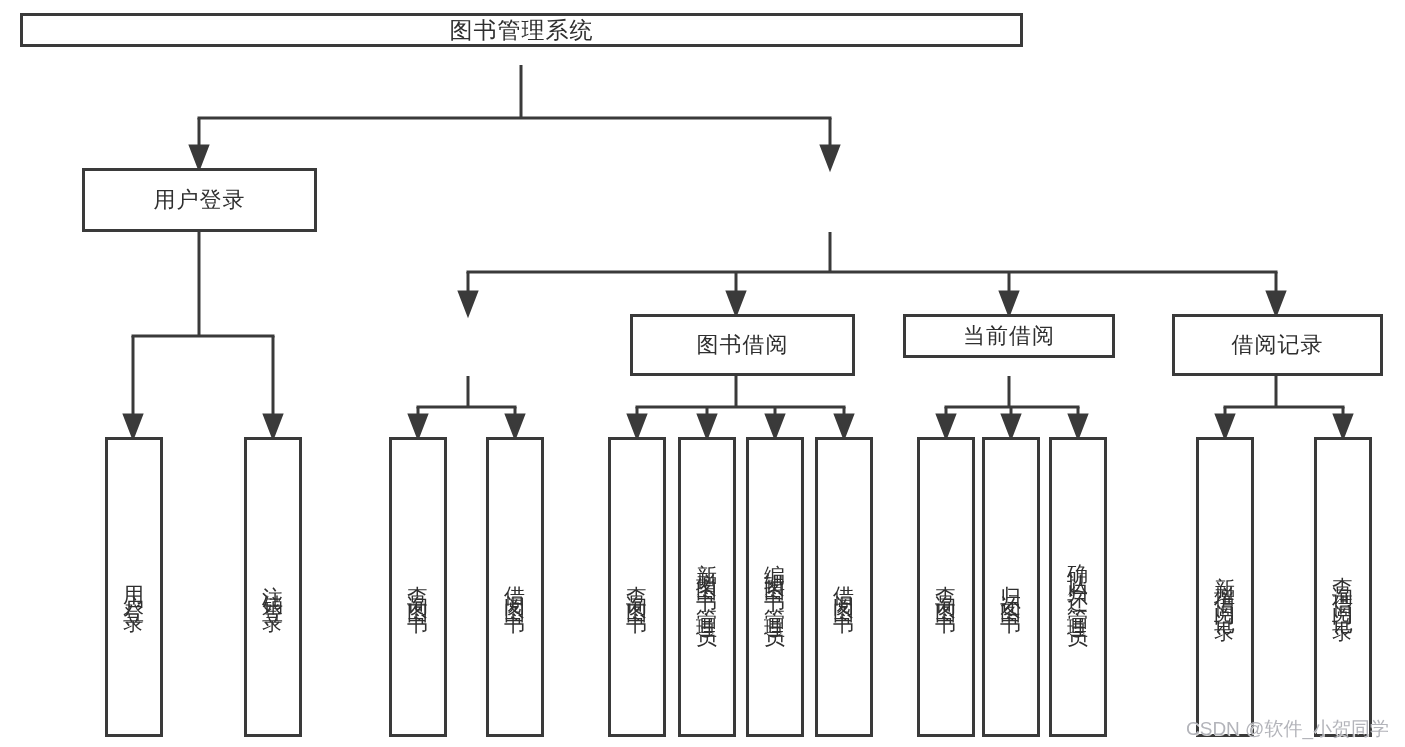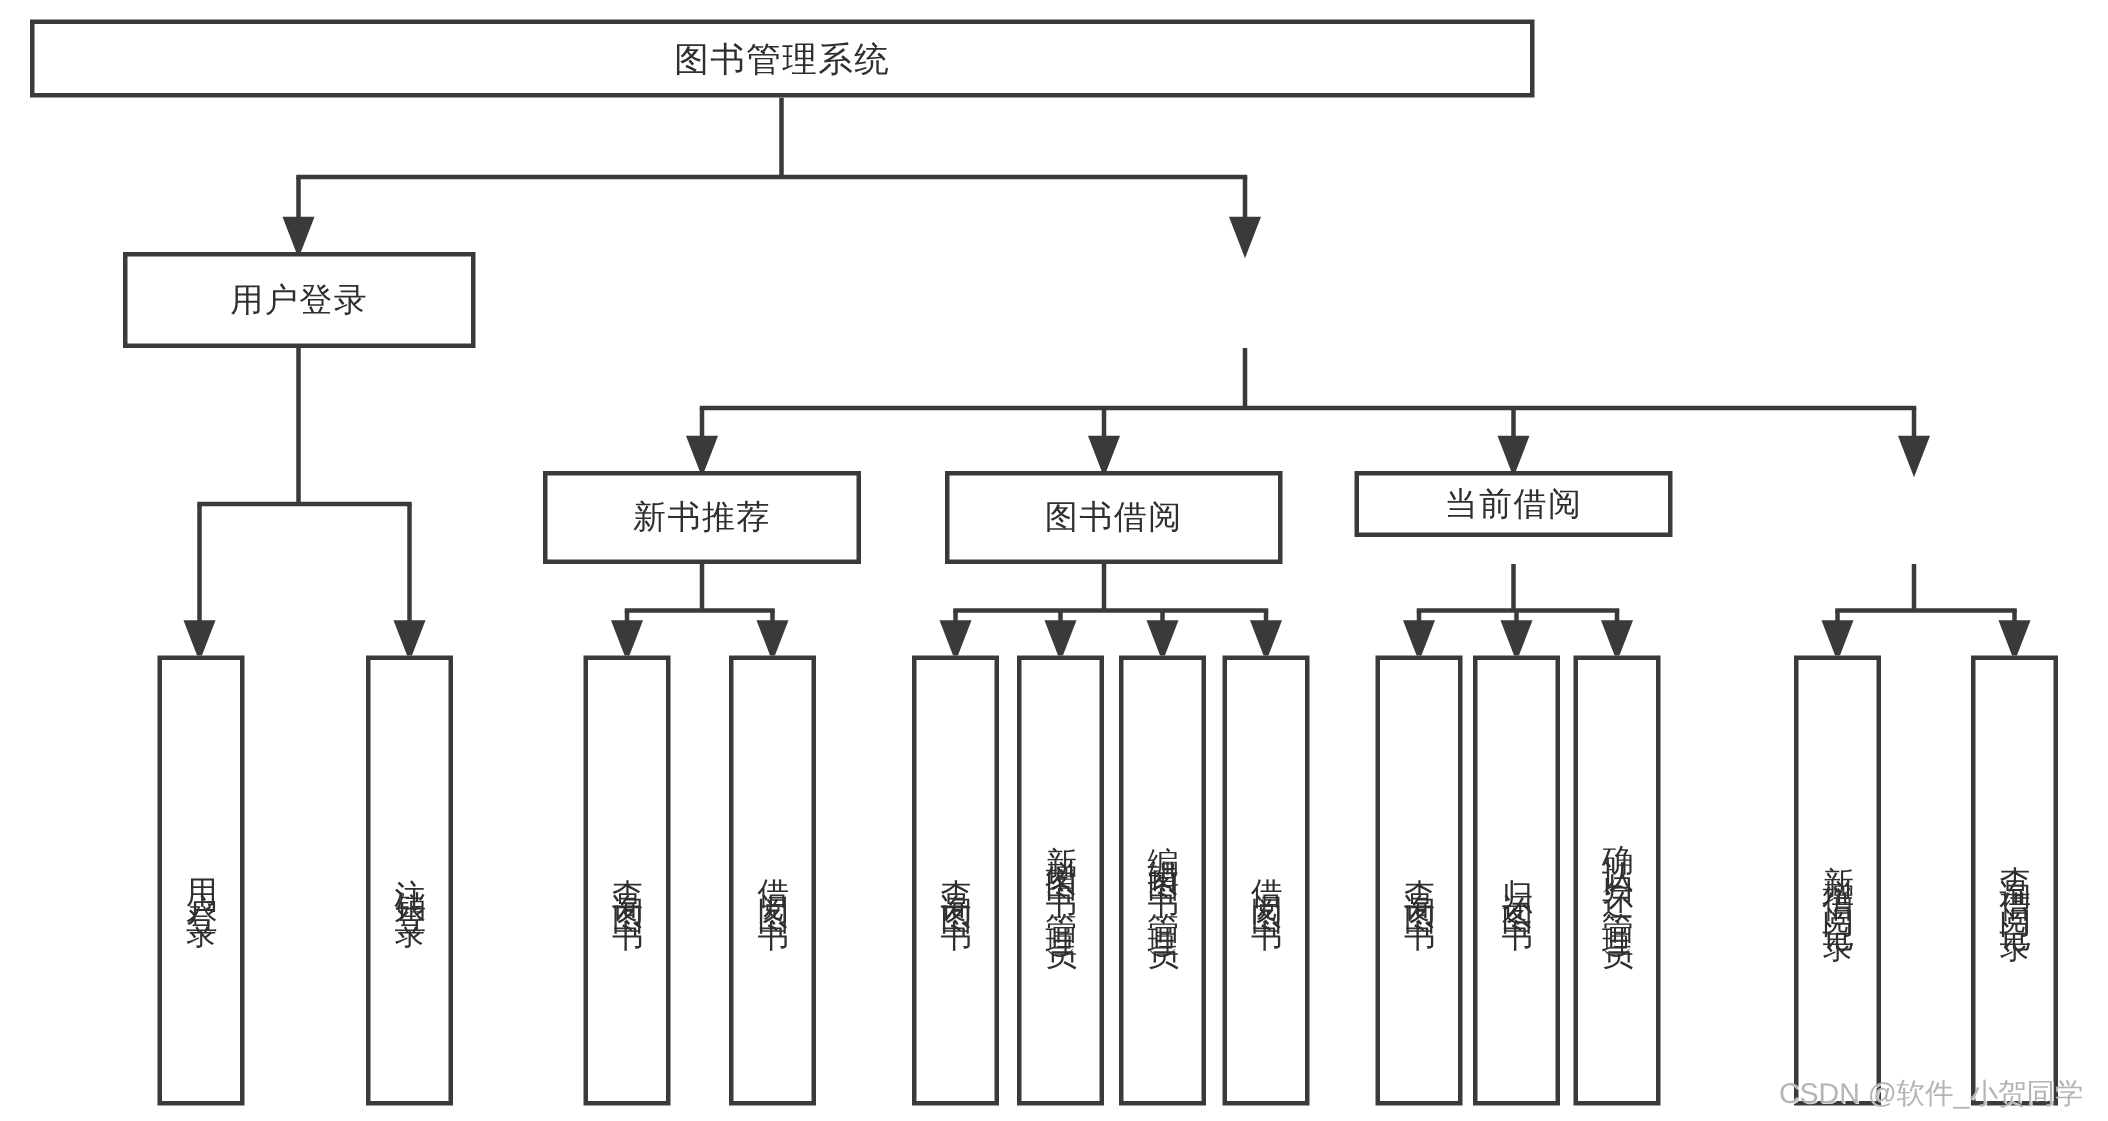--- a/index.html
+++ b/index.html
@@ -139,37 +139,37 @@
         <line x1="1276" y1="376" x2="1276" y2="407"></line>
         <line x1="1223.5" y1="407" x2="1344.5" y2="407"></line>
         <line x1="1225" y1="407" x2="1225" y2="419"></line>
         <polygon points="1216.5,415 1233.5,415 1225,437"></polygon>
         <line x1="1343" y1="407" x2="1343" y2="419"></line>
         <polygon points="1334.5,415 1351.5,415 1343,437"></polygon>
       </g>
     </g>
   </svg>
 
-  <div class="node root" style="left:20px; top:13px; width:1003px; height:52px;">
+  <div class="node root" style="left:20px; top:13px; width:1003px; height:34px;">
     <span class="hlabel">图书管理系统</span>
   </div>
 
   <div class="node" style="left:82px; top:168px; width:235px; height:64px;">
     <span class="hlabel">用户登录</span>
   </div>
 
-  <div class="node" style="left:362px; top:314px; width:212px; height:62px;">
-    <span class="hlabel">新书推荐</span>
-  </div>
   <div class="node" style="left:630px; top:314px; width:225px; height:62px;">
     <span class="hlabel">图书借阅</span>
   </div>
   <div class="node" style="left:903px; top:314px; width:212px; height:44px;">
     <span class="hlabel">当前借阅</span>
   </div>
+  <div class="node" style="left:1172px; top:314px; width:211px; height:62px;">
+    <span class="hlabel">借阅记录</span>
+  </div>
 
   <div class="node vbox" style="left:105px; top:437px;">
     <span class="vlabel">用户登录</span>
   </div>
   <div class="node vbox" style="left:244px; top:437px;">
     <span class="vlabel">注销登录</span>
   </div>
 
   <div class="node vbox" style="left:389px; top:437px;">
     <span class="vlabel">查询图书</span>

